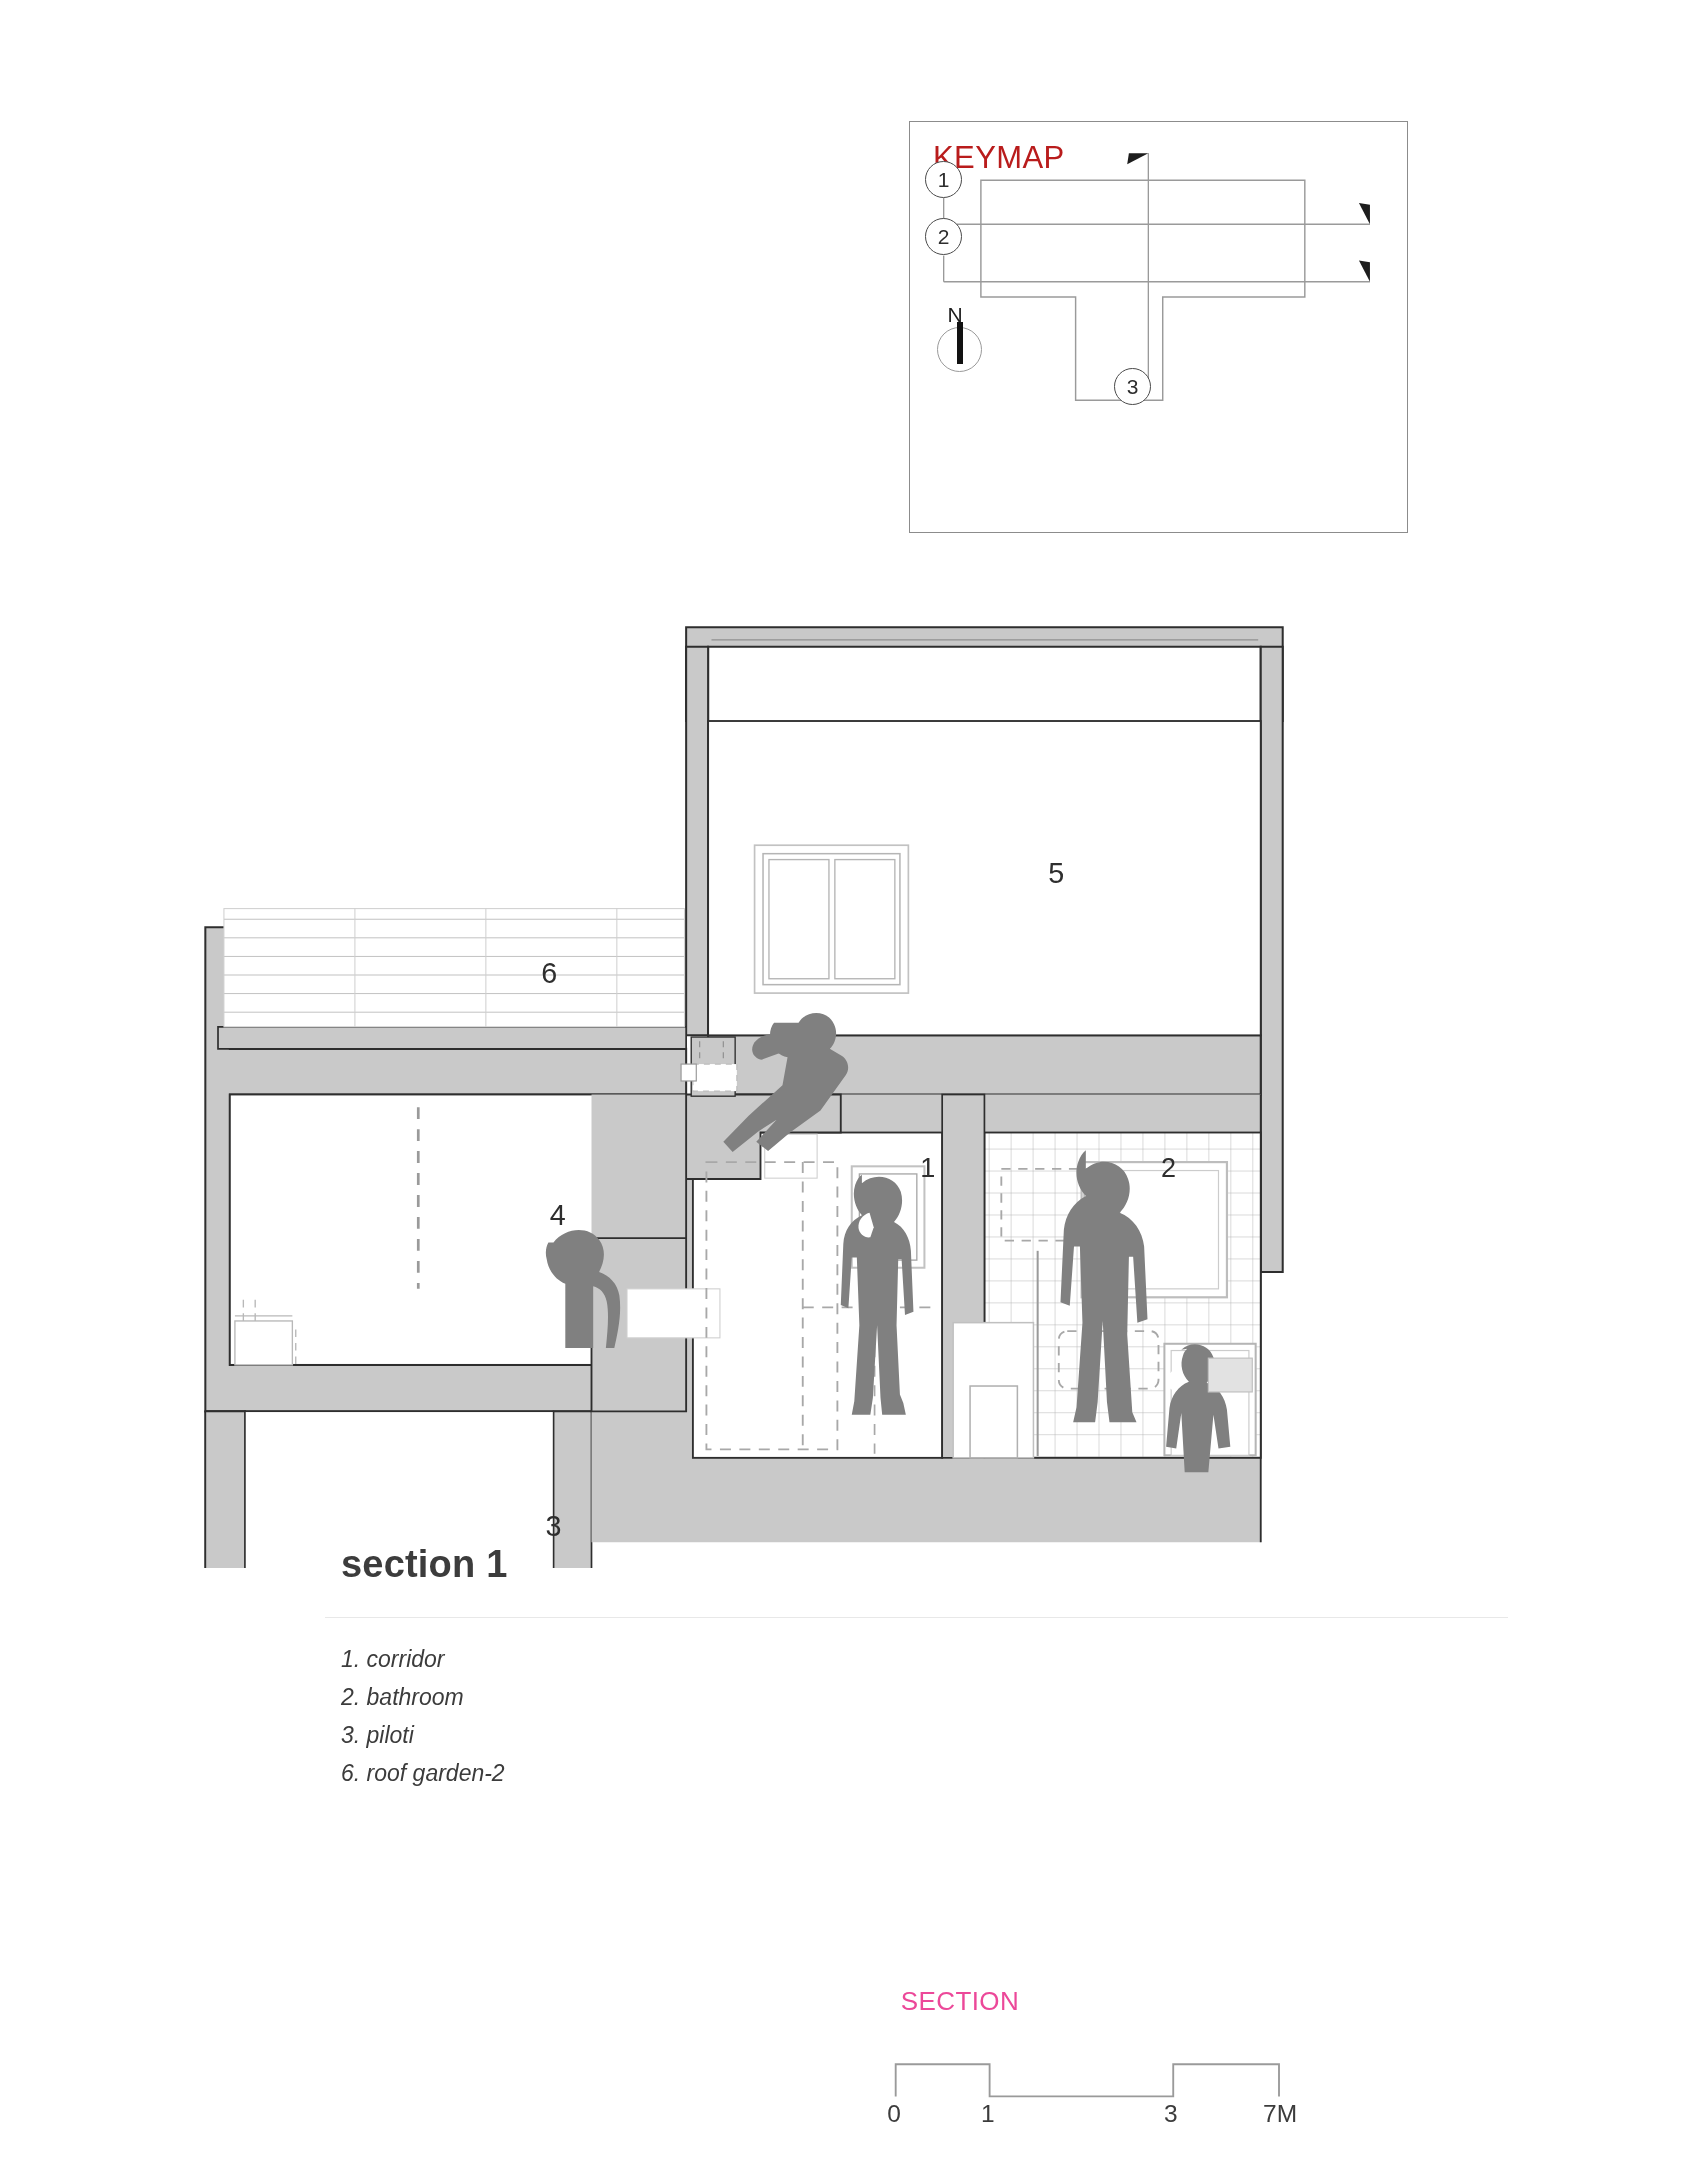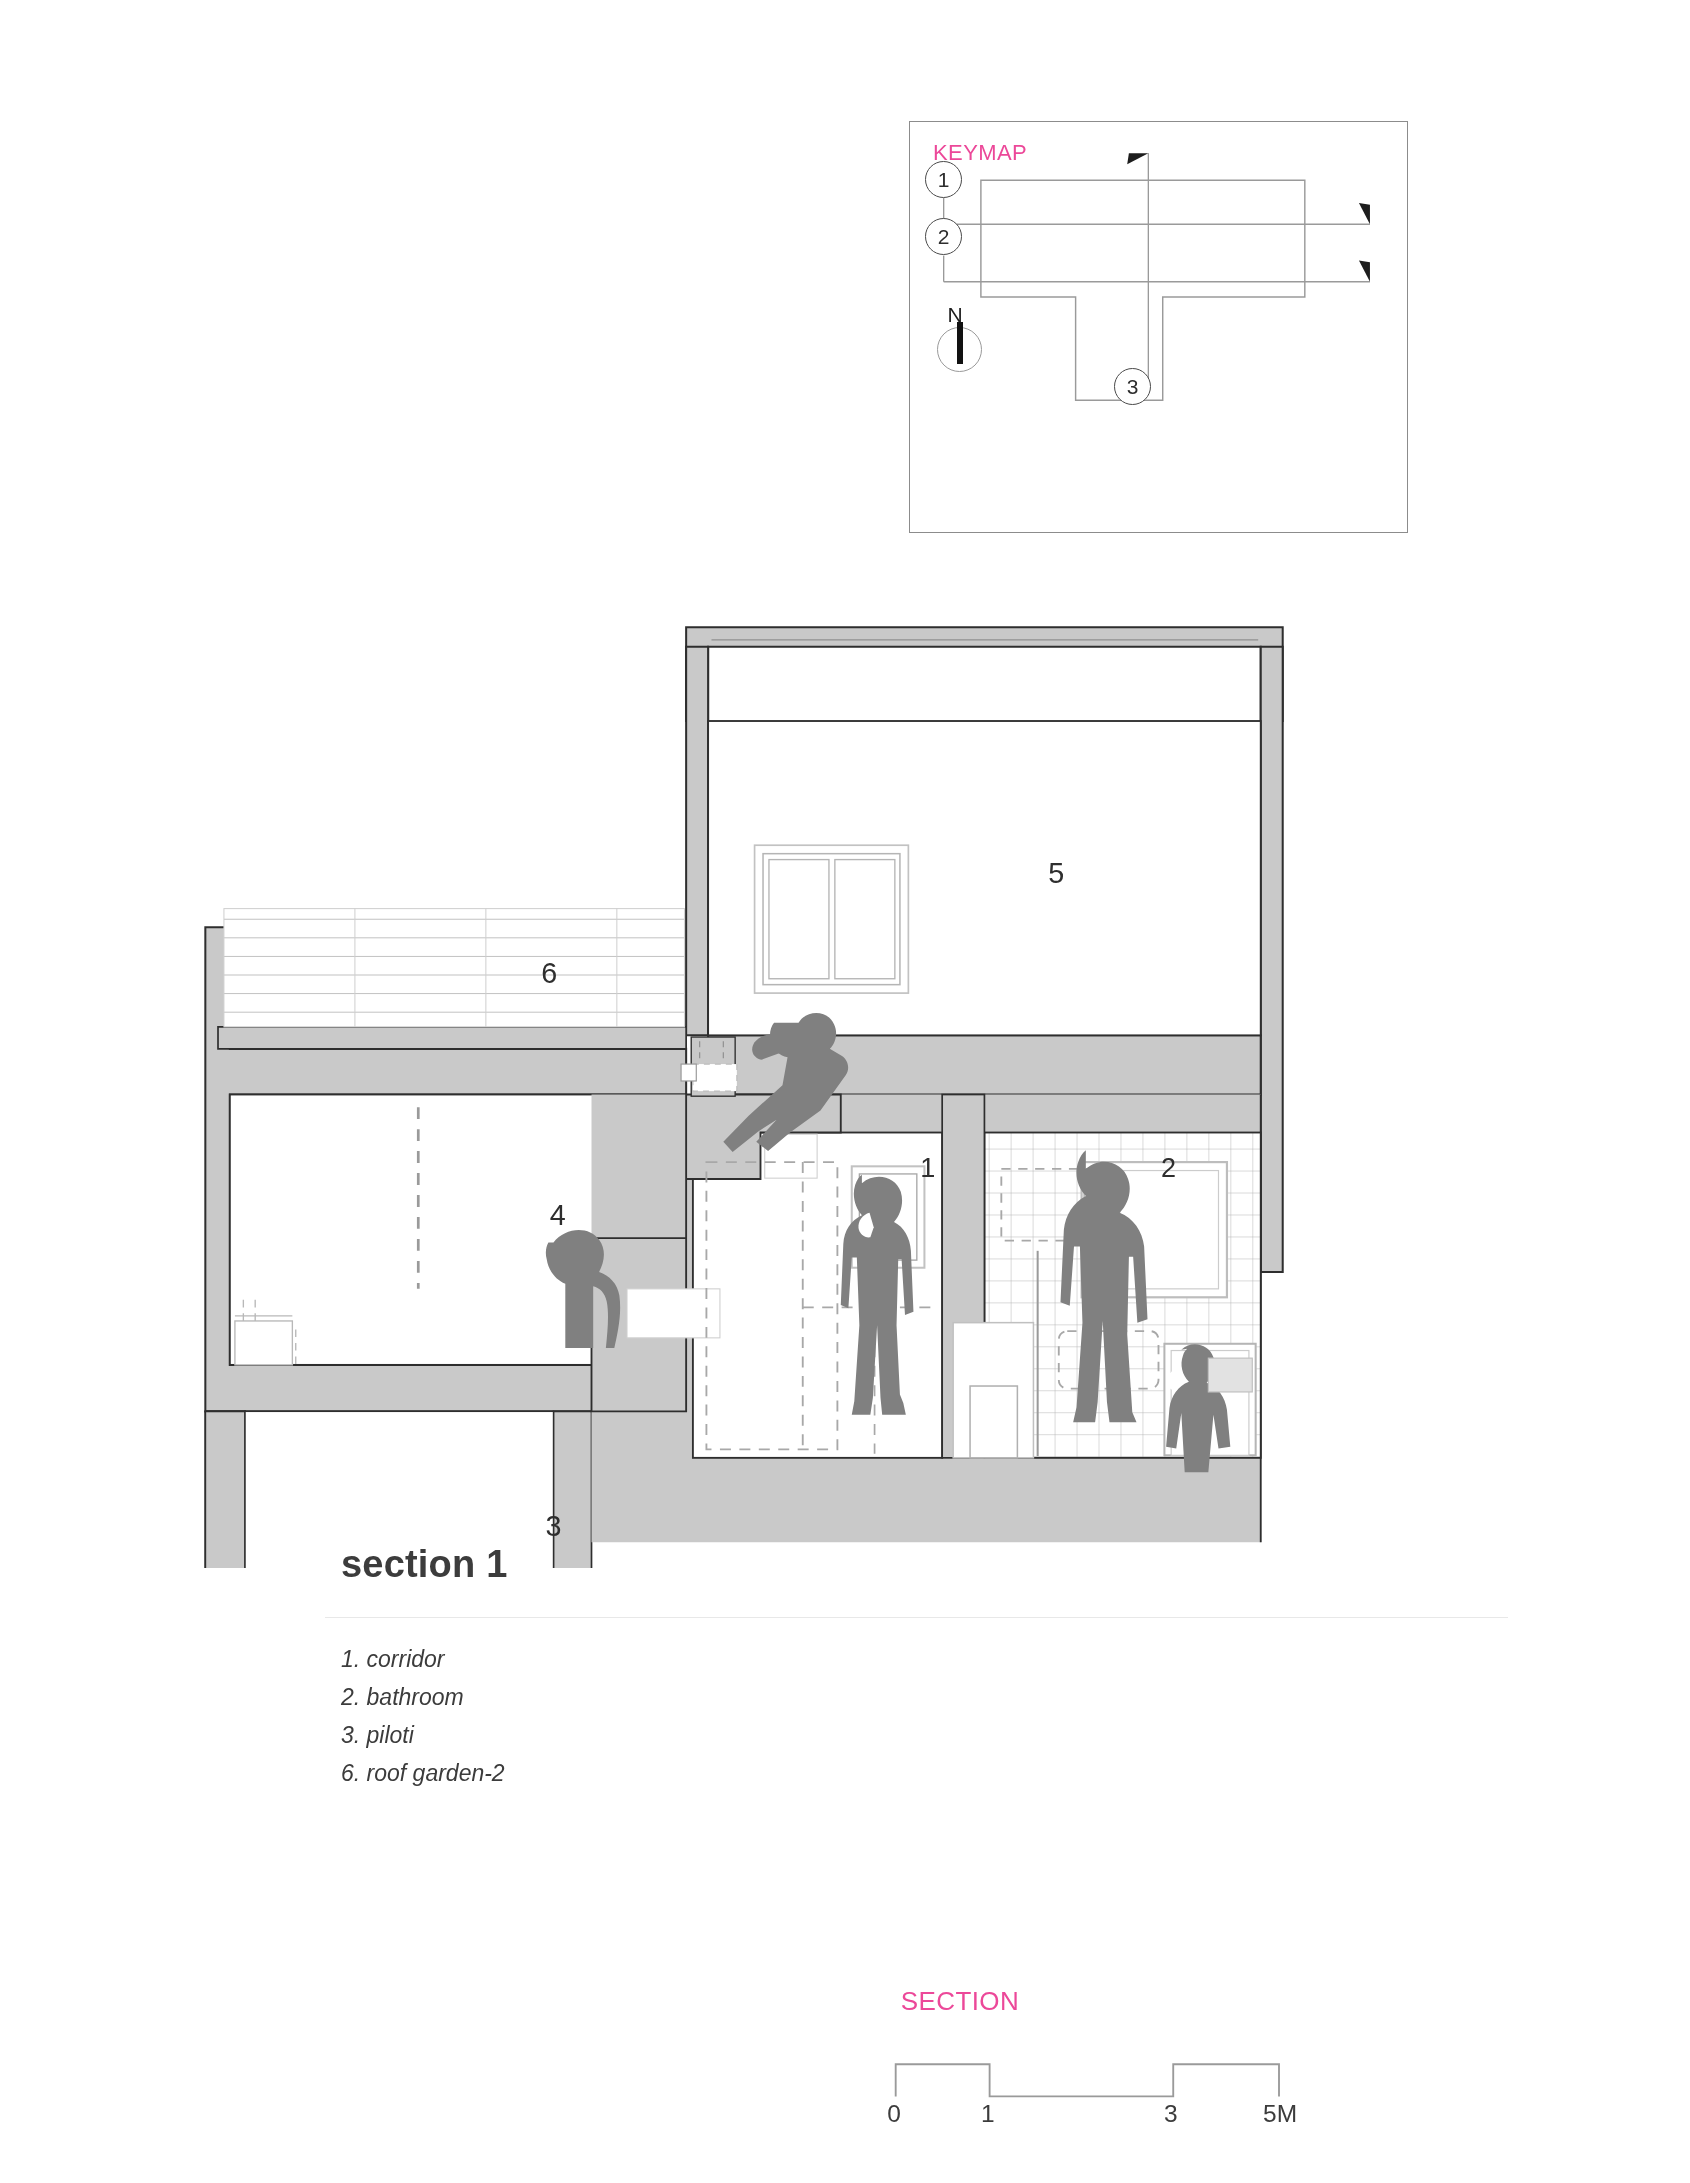--- a/index.html
+++ b/index.html
@@ -28,23 +28,23 @@
   #keymap-panel .km-frame {
     position: absolute;
     inset: 0;
     border: 1.4px solid #8c8c8c;
     box-sizing: border-box;
   }
   #keymap-title {
     position: absolute;
     left: 24px;
     top: 18.6px;
-    font-size: 22px;
+    font-size: 31px;
     letter-spacing: 0.4px;
-    color: #ec4899;
+    color: #b91c1c;
     white-space: nowrap;
   }
   .km-svg {
     position: absolute;
     left: 0;
     top: 0;
   }
   .km-bubble {
     position: absolute;
     width: 37px;
@@ -617,16 +617,16 @@
   <div id="scale-label">SECTION</div>
 
   <svg width="440" height="110" style="position:absolute;left:0;top:41px;" viewBox="0 0 520 130">
     <path d="M 2 82 L 2 44 L 113 44 L 113 82 L 330 82 L 330 44 L 455 44 L 455 82" fill="none" stroke="#9a9a9a" stroke-width="2.2"></path>
   </svg>
 
   <div id="scale-ticklabels">
     <span style="left:-6.8px;">0</span>
     <span style="left:87px;">1</span>
     <span style="left:270px;">3</span>
-    <span style="left:369px;">5M</span>
+    <span style="left:369px;">7M</span>
   </div>
 </div>
 
 
 </body></html>

